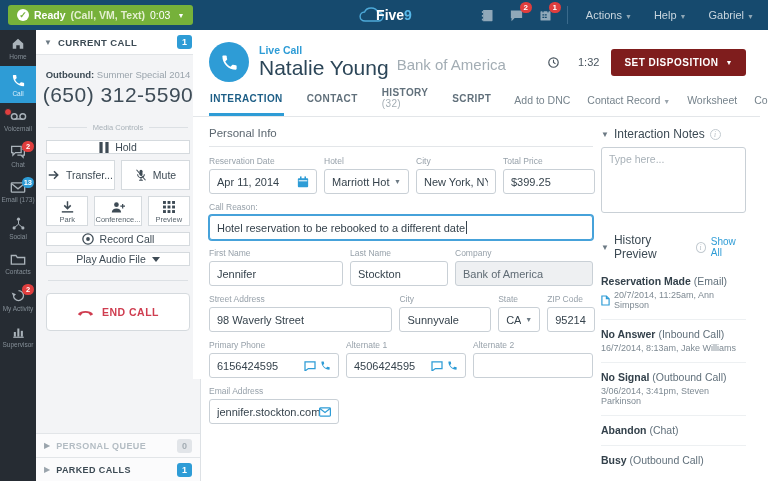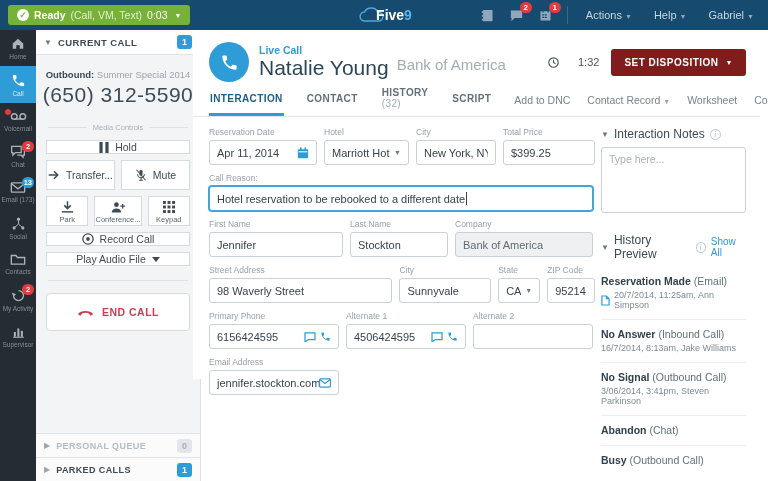--- a/index.html
+++ b/index.html
@@ -5,21 +5,21 @@
   * { box-sizing: border-box; margin: 0; padding: 0; }
   html,body { width:768px; height:481px; }
   body { font-family: "Liberation Sans", sans-serif; background:#fff; color:#36434d; }
   .app { position:relative; width:768px; height:481px; overflow:hidden; background:#fff; }
 
   
   .topbar { position:absolute; top:0; left:0; width:768px; height:30px; background:#164a6e; display:flex; align-items:center; }
   .status-pill { display:flex; align-items:center; gap:5px; background:#76b13a; color:#fff; border-radius:3px; height:20px; margin-left:8px; padding:0 9px; font-size:10.5px; cursor:pointer; }
   .status-pill .chk { width:12px; height:12px; border-radius:50%; background:#fff; color:#76b13a; font-size:9px; line-height:12px; text-align:center; font-weight:bold; }
   .status-pill b { font-weight:bold; }
-  .status-pill .dim { color:#e3efcf; font-weight:normal;text-align:center; }
+  .status-pill .dim { color:#e3efcf; font-weight:bold;text-align:center; }
   .status-pill .car { font-size:7px; margin-left:2px; }
   .logo { position:absolute; left:50%; transform:translateX(-50%); display:flex; align-items:center; color:#fff; font-size:14px; font-weight:bold; }
   .logo svg { margin-right:-14px; }
   .logo .nine { color:#56b7e8; font-weight:bold; }
   .top-icons { margin-left:auto; display:flex; align-items:center; gap:14px; padding-right:10px; }
   .tico { position:relative; color:#90a8b9; cursor:pointer; display:flex; }
   .tico .nbadge { position:absolute; top:-6px; right:-8px; background:#e03e3e; color:#fff; border-radius:8px; font-size:8px; line-height:11px; min-width:12px; text-align:center; padding:0 3px; font-weight:bold; }
   .top-sep { width:1px; height:18px; background:#3a6a8c; }
   .top-menu { color:#c9d6df; font-size:11px; cursor:pointer; padding:0 4px; }
   .top-menu .car { font-size:7px; color:#8fa6b5; }
@@ -313,21 +313,21 @@
                 <rect x="5.3" y="0" width="3.4" height="3.4"></rect>
                 <rect x="10.6" y="0" width="3.4" height="3.4"></rect>
                 <rect x="0" y="5.3" width="3.4" height="3.4"></rect>
                 <rect x="5.3" y="5.3" width="3.4" height="3.4"></rect>
                 <rect x="10.6" y="5.3" width="3.4" height="3.4"></rect>
                 <rect x="0" y="10.6" width="3.4" height="3.4"></rect>
                 <rect x="5.3" y="10.6" width="3.4" height="3.4"></rect>
                 <rect x="10.6" y="10.6" width="3.4" height="3.4"></rect>
               </g>
             </svg>
-          <span>Keypad</span>
+          <span>Preview</span>
         </button>
       </div>
       <button class="cbtn">
         <svg width="12" height="12" viewBox="0 0 14 14">
             <circle cx="7" cy="7" r="6" fill="none" stroke="#3e4b55" stroke-width="1.5"></circle>
             <circle cx="7" cy="7" r="2.2" fill="#3e4b55"></circle>
           </svg>
         <span>Record Call</span>
       </button>
       <button class="cbtn">
@@ -400,20 +400,21 @@
         <span class="tab-link"><span>Add to DNC</span></span>
         <span class="tab-link"><span>Contact Record</span> <span class="car">▼</span></span>
         <span class="tab-link"><span>Worksheet</span></span>
         <span class="tab-link"><span>Connectors</span> </span>
       </span>
     </div>
 
     <div class="content">
 
       <div class="formcol">
+        <div class="section-title">Personal Info</div>
 
         <div class="frow">
           <div class="field w-resdate">
             <span class="flabel">Reservation Date</span>
             <div class="fbox">
               <span class="fval">Apr 11, 2014</span>
               <svg width="12" height="12" viewBox="0 0 14 14">
                   <rect x="1" y="2.5" width="12" height="10.5" rx="1" fill="#2e9cd6"></rect>
                   <rect x="3.5" y="0.5" width="1.8" height="3.5" fill="#2e9cd6"></rect>
                   <rect x="8.7" y="0.5" width="1.8" height="3.5" fill="#2e9cd6"></rect>

